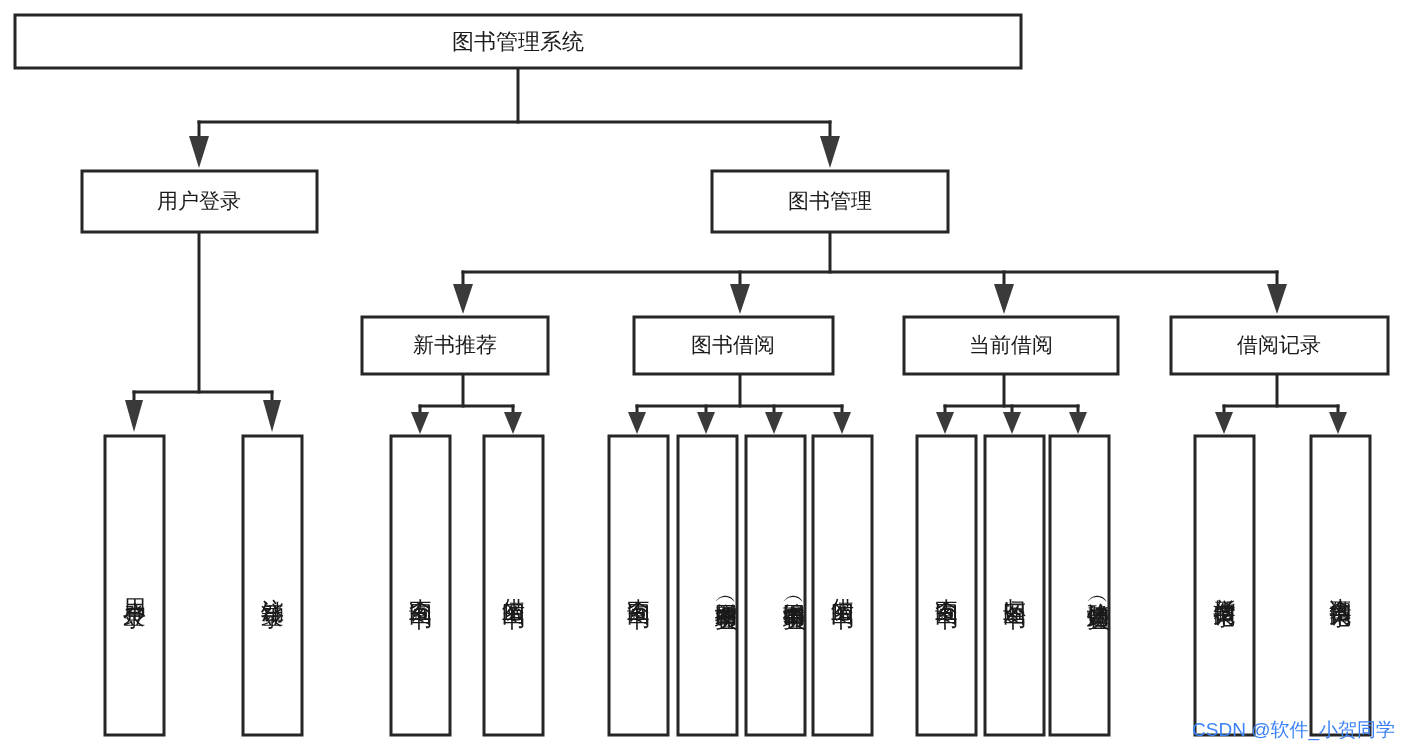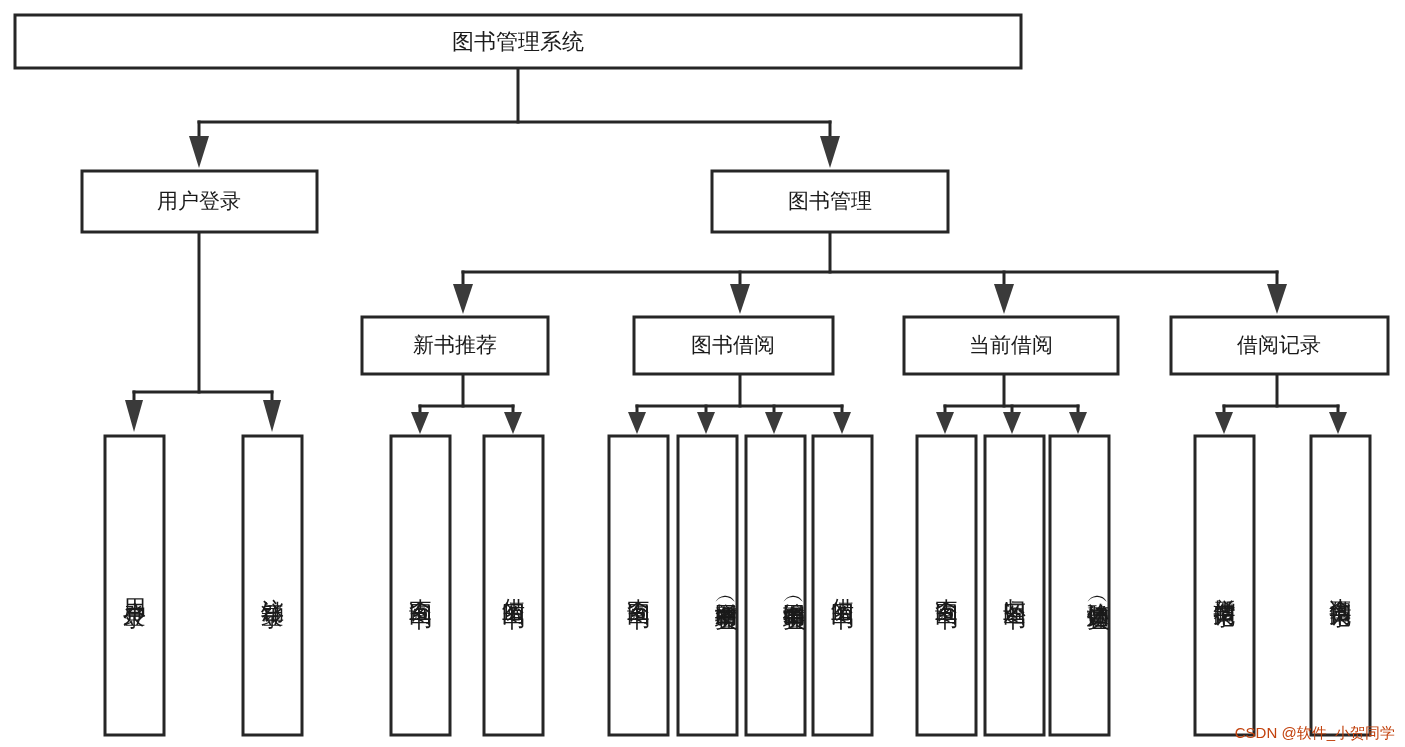--- a/index.html
+++ b/index.html
@@ -67,22 +67,22 @@
     align-items: center;
     justify-content: center;
     white-space: nowrap;
     pointer-events: none;
   }
   .watermark {
     position: absolute;
     right: 10px;
     bottom: 4px;
     font-family: "Liberation Sans", "DejaVu Sans", sans-serif;
-    font-size: 15px;
-    color: #c2410c;
+    font-size: 19px;
+    color: #3b82f6;
     white-space: nowrap;
   }
 </style>
 </head>
 <body>
 
 <div id="diagram-root">
 
   <svg id="flowchart" viewBox="0 0 1405 747">
 

